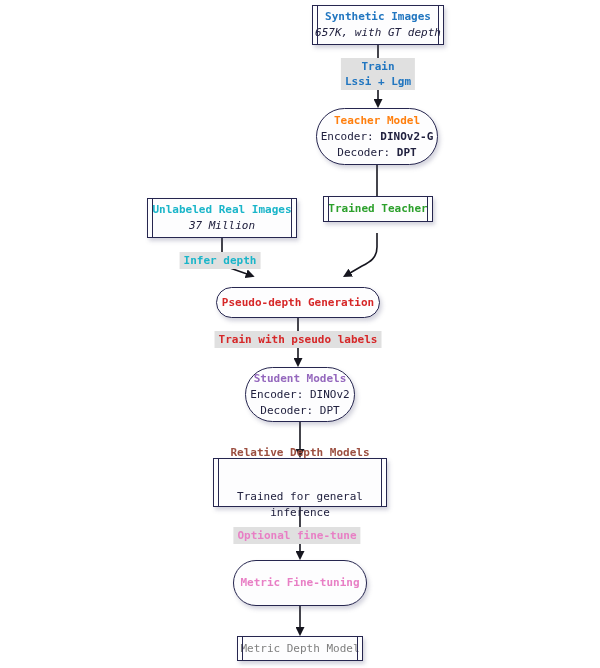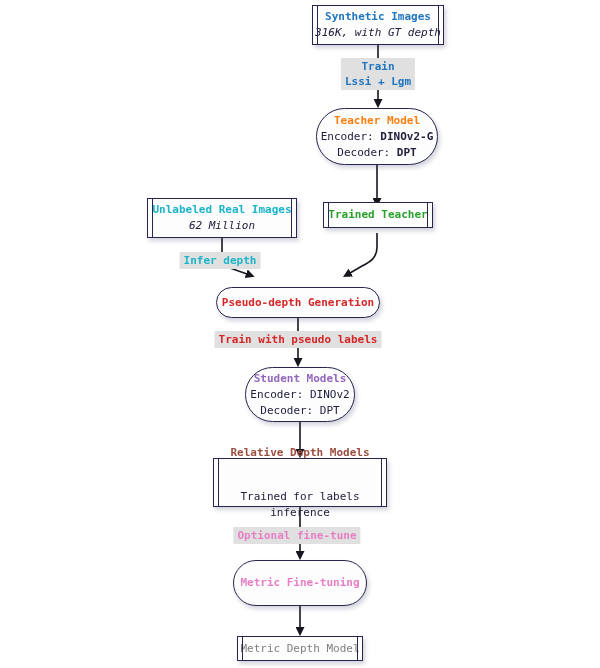--- a/index.html
+++ b/index.html
@@ -77,41 +77,41 @@
     <path class="edge" d="M377,233 V247 C377,258 370,262 362,266 L350,273" marker-end="url(#ah)"></path>
     <path class="edge" d="M222,238 V254 Q222,264 230,268 L247,274" marker-end="url(#ah)"></path>
     <path class="edge" d="M298,318 V359" marker-end="url(#ah)"></path>
     <path class="edge" d="M300,422 V450" marker-end="url(#ah)"></path>
     <path class="edge" d="M300,507 V552" marker-end="url(#ah)"></path>
     <path class="edge" d="M300,606 V628" marker-end="url(#ah)"></path>
   </svg>
 
   <div class="node subroutine" style="left:312px; top:5px; width:132px; height:40px;">
     <div class="node-title" style="color: rgb(33, 118, 192);">Synthetic Images</div>
-    <div class="subtitle-italic">316K, with GT depth</div>
+    <div class="subtitle-italic">657K, with GT depth</div>
   </div>
 
   <div class="edge-label" style="left: 378px; top: 58px; color: rgb(33, 118, 192);">
     <div>Train</div>
     <div>Lssi + Lgm</div>
   </div>
 
   <div class="node stadium" style="left:316px; top:108px; width:122px; height:57px;">
     <div class="node-title" style="color: rgb(255, 127, 14);">Teacher Model</div>
     <div class="kv"><span>Encoder:</span><span class="v strong">DINOv2-G</span></div>
     <div class="kv"><span>Decoder:</span><span class="v strong">DPT</span></div>
   </div>
 
-  <div class="node subroutine" style="left:323px; top:202px; width:110px; height:26px;">
+  <div class="node subroutine" style="left:323px; top:196px; width:110px; height:26px;">
     <div class="node-title" style="color: rgb(44, 160, 44);">Trained Teacher</div>
   </div>
 
   <div class="node subroutine" style="left:147px; top:198px; width:150px; height:40px;">
     <div class="node-title" style="color: rgb(26, 181, 201);">Unlabeled Real Images</div>
-    <div class="subtitle-italic">62 Million</div>
+    <div class="subtitle-italic">37 Million</div>
   </div>
 
   <div class="edge-label" style="left: 220px; top: 252px; color: rgb(26, 181, 201);">
     <span>Infer depth</span>
   </div>
 
   <div class="node stadium" style="left:216px; top:287px; width:164px; height:31px;">
     <div class="node-title" style="color: rgb(214, 39, 40);">Pseudo-depth Generation</div>
   </div>
 
@@ -120,21 +120,21 @@
   </div>
 
   <div class="node stadium" style="left:245px; top:367px; width:110px; height:55px;">
     <div class="node-title" style="color: rgb(148, 103, 189);">Student Models</div>
     <div class="kv"><span>Encoder:</span><span class="v">DINOv2</span></div>
     <div class="kv"><span>Decoder:</span><span class="v">DPT</span></div>
   </div>
 
   <div class="node subroutine" style="left:213px; top:458px; width:174px; height:49px;gap:28px;">
     <div class="node-title" style="color: rgb(156, 79, 65);">Relative Depth Models</div>
-    <div class="wrap-sub">Trained for labels inference</div>
+    <div class="wrap-sub">Trained for general inference</div>
   </div>
 
   <div class="edge-label" style="left: 297px; top: 527px; color: rgb(232, 127, 197); text-align: center;">
     <span>Optional fine-tune</span>
   </div>
 
   <div class="node stadium" style="left:233px; top:560px; width:134px; height:46px;">
     <div class="node-title" style="color: rgb(232, 127, 197);">Metric Fine-tuning</div>
   </div>
 

